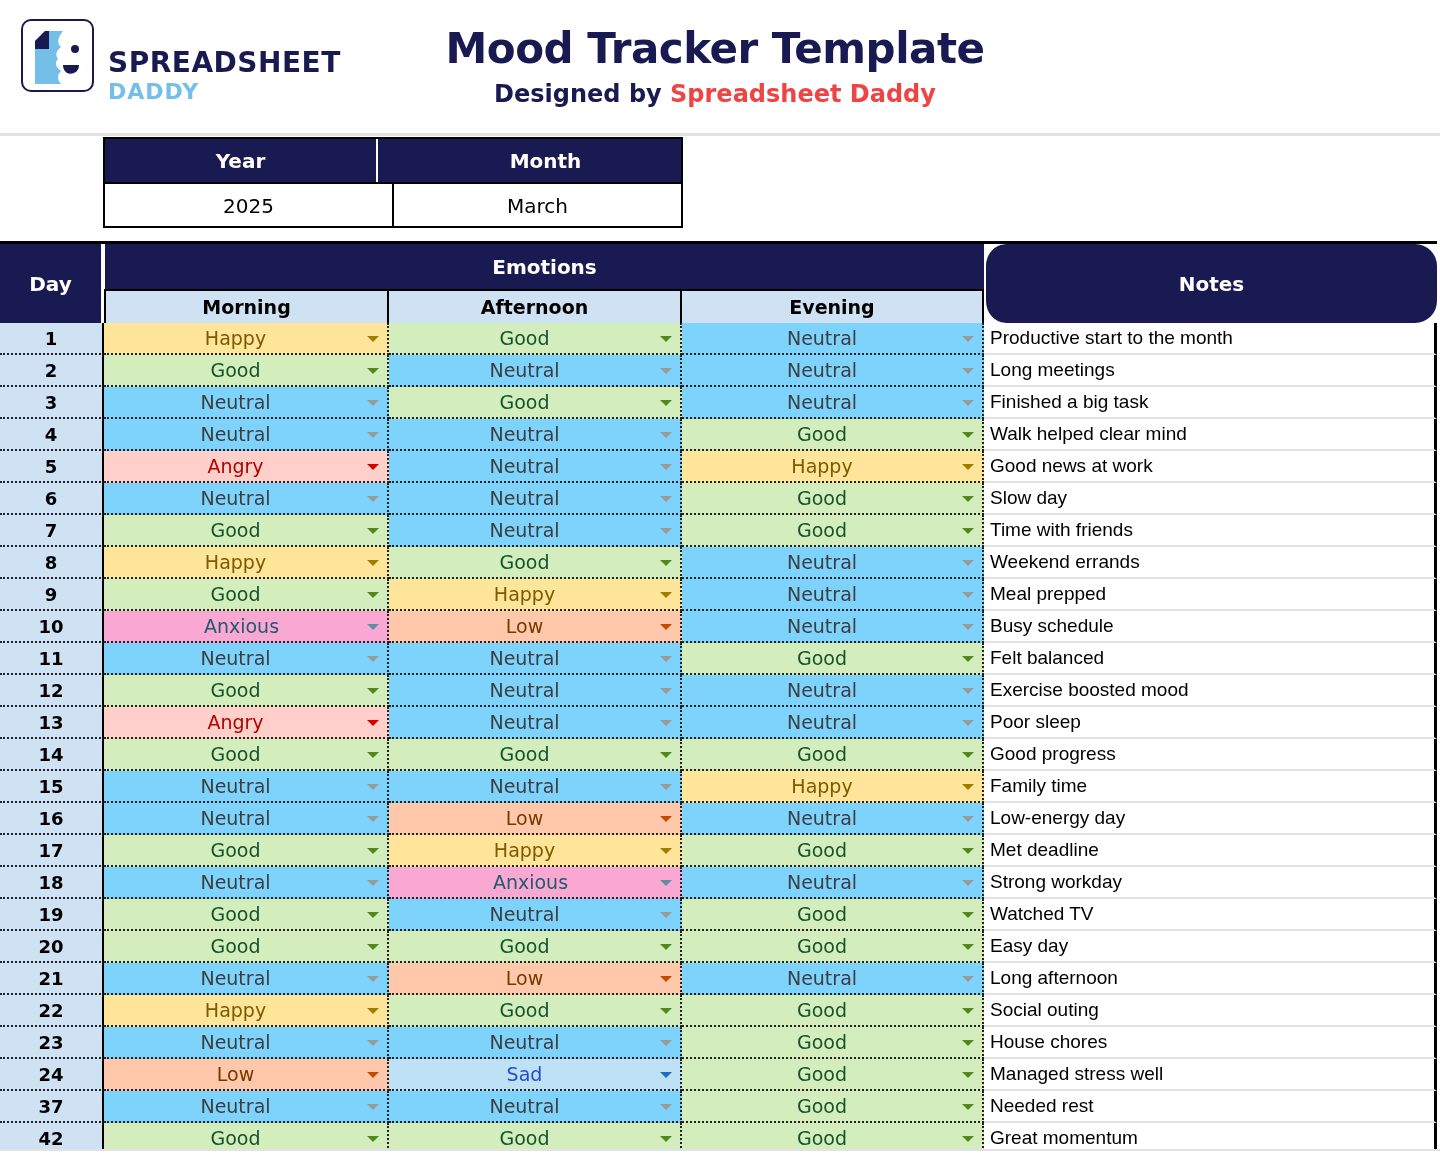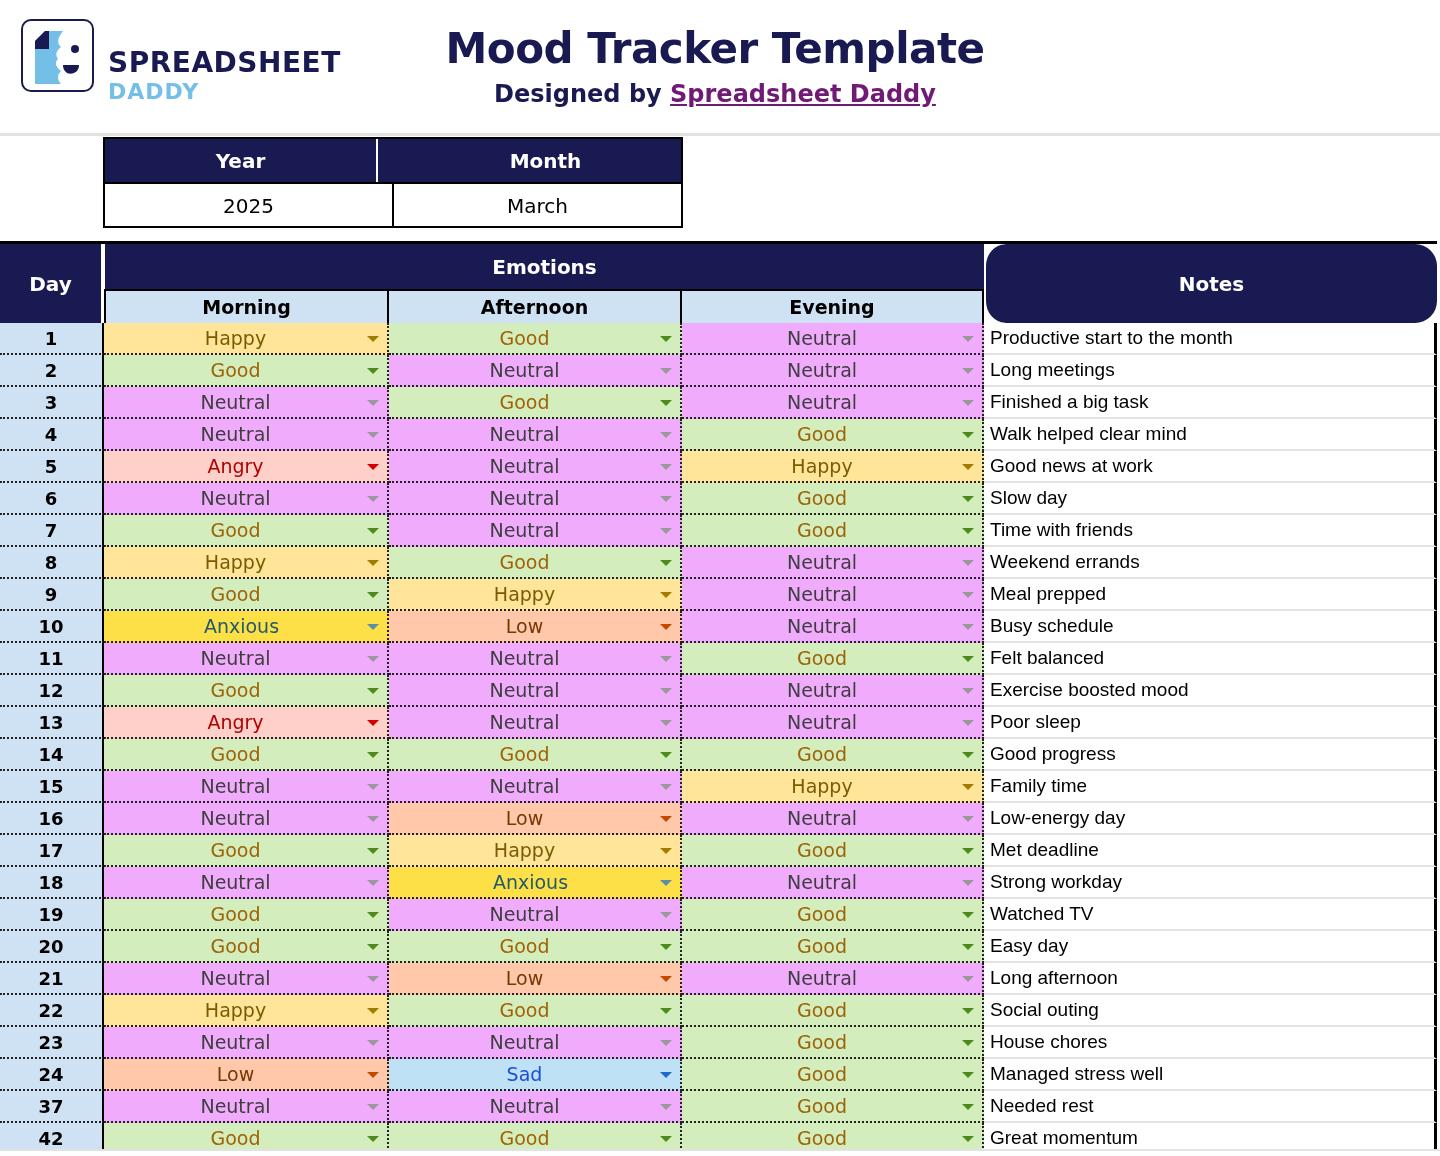--- a/index.html
+++ b/index.html
@@ -8,21 +8,21 @@
 
   
   .logo { position: absolute; left: 21px; top: 19px; width: 73px; height: 73px; border: 2px solid #1a1a52; border-radius: 10px; background: #fff; overflow: hidden; }
   .logo svg { position: absolute; left: 0; top: 0; }
   .brand { position: absolute; left: 108px; top: 26px; margin-top: 21px; }
   .brand-1 { font-family: "DejaVu Sans", sans-serif; font-weight: bold; font-size: 28px; color: #1a1a52; letter-spacing: 0.5px; line-height: 32px; }
   .brand-2 { font-family: "DejaVu Sans", sans-serif; font-weight: bold; font-size: 22px; color: #74bfe8; letter-spacing: 1px; line-height: 26px; }
 
   .title { position: absolute; left: 400px; width: 630px; top: 24px; text-align: center; font-family: "DejaVu Sans", sans-serif; font-weight: bold; font-size: 42px; color: #1a1a52; letter-spacing: -0.5px; }
   .subtitle { position: absolute; left: 400px; width: 630px; top: 80px; text-align: center; font-family: "DejaVu Sans", sans-serif; font-weight: bold; font-size: 24px; color: #1a1a52; }
-  .subtitle a { color: #701a75; text-decoration: underline; }
+  .subtitle a { color: #ef4444; }
 
   .hdr-line { position: absolute; left: 0; top: 133px; width: 1440px; height: 3px; background: #e2e2e2; }
 
   
   .ym { position: absolute; left: 103px; top: 137px; width: 580px; height: 91px; border: 2px solid #000; }
   .ym-head { display: flex; height: 45px; background: #1a1a52; color: #fff; font-family: "DejaVu Sans", sans-serif; font-weight: bold; font-size: 20px; border-bottom: 2px solid #000; gap: 32px; }
   .ym-head div { flex: 1; display: flex; align-items: center; justify-content: center; }
   .ym-head div:first-child { border-right: 2px solid #fff; }
   .ym-vals { display: flex; height: 44px; font-size: 20px; font-family: "DejaVu Sans", sans-serif; }
   .ym-vals div { flex: 1; display: flex; align-items: center; justify-content: center; }
@@ -40,24 +40,24 @@
   .c { position: absolute; top: 0; height: 32px; display: flex; align-items: center; border-bottom: 2px dotted #222; }
   .c-day { left: 0; width: 104px; background: #cfe2f3; justify-content: center; font-family: "DejaVu Sans", sans-serif; font-weight: bold; font-size: 18px; border-right: 2px solid #000; }
   .c-mood { justify-content: center; font-family: "DejaVu Sans", sans-serif; font-size: 19px; border-right: 2px dotted #222; padding-right: 20px; }
   .c-mood .arrow { position: absolute; right: 8px; top: 13px; width: 0; height: 0; border-left: 6px solid transparent; border-right: 6px solid transparent; border-top: 6px solid currentColor; }
   .m1 { left: 104px; width: 285px; }
   .m2 { left: 389px; width: 293px; }
   .m3 { left: 682px; width: 302px; }
   .c-note { left: 984px; width: 453px; padding-left: 6px; font-family: "Liberation Sans", sans-serif; font-size: 19px; border-bottom: 2px solid #e2e2e2; border-right: 3px solid #000; }
 
   .mood-Happy   { background: #ffe59a; color: #7a5b00; }
-  .mood-Good    { background: #d4edbc; color: #a16207; }
-  .mood-Neutral { background: #f0abfc; color: #3d3d3d; }
+  .mood-Good    { background: #d4edbc; color: #14532d; }
+  .mood-Neutral { background: #7dd3fc; color: #3d3d3d; }
   .mood-Angry   { background: #ffcfc9; color: #b10202; }
-  .mood-Anxious { background: #fde047; color: #215a6c; padding-left: 12px; }
+  .mood-Anxious { background: #f9a8d4; color: #215a6c; padding-left: 12px; }
   .mood-Low     { background: #ffc8aa; color: #753800; }
   .mood-Sad     { background: #bfe1f6; color: #1d4ed8; }
   .mood-Happy .arrow { color: #a07c00; }
   .mood-Good .arrow { color: #4e8a1c; }
   .mood-Neutral .arrow { color: #999; }
   .mood-Angry .arrow { color: #d40000; }
   .mood-Anxious .arrow { color: #5b8fa3; }
   .mood-Low .arrow { color: #c24a00; }
   .mood-Sad .arrow { color: #1a6bc4; }
 

